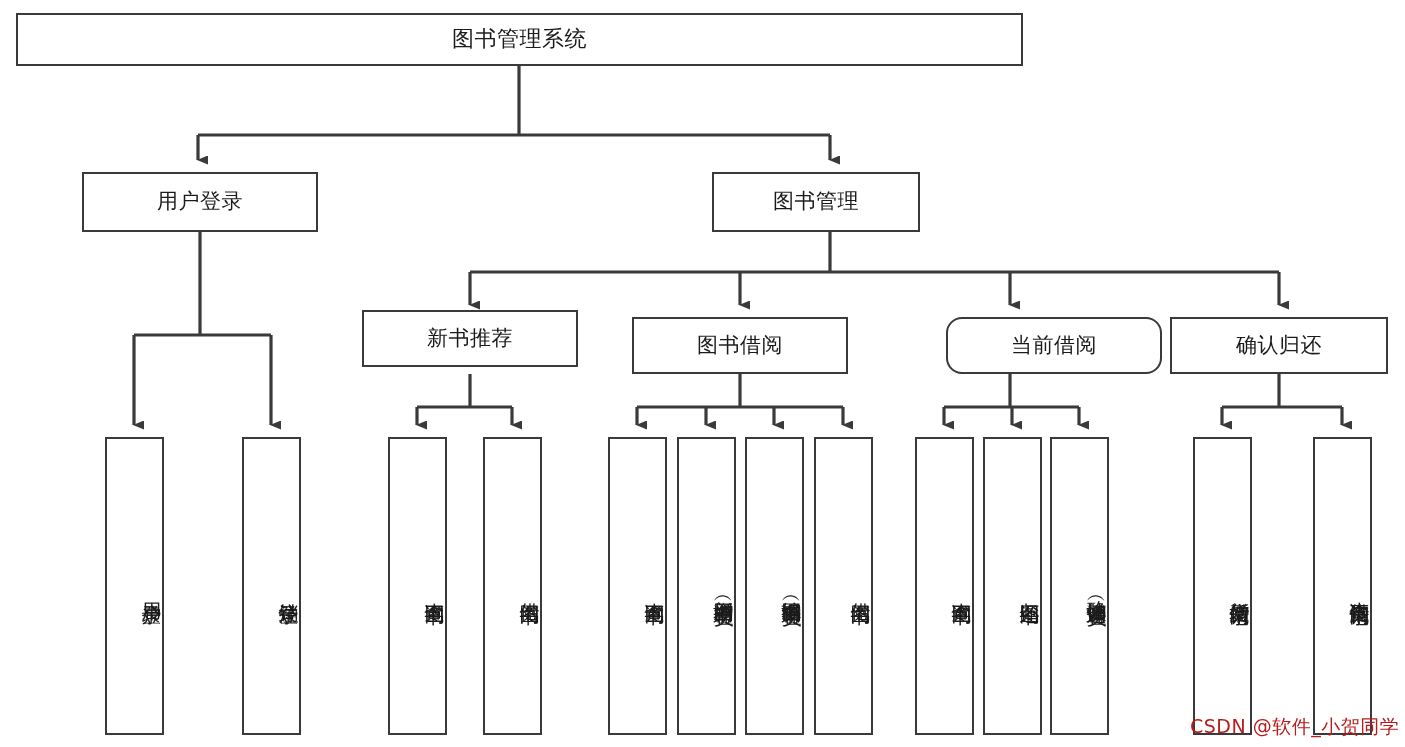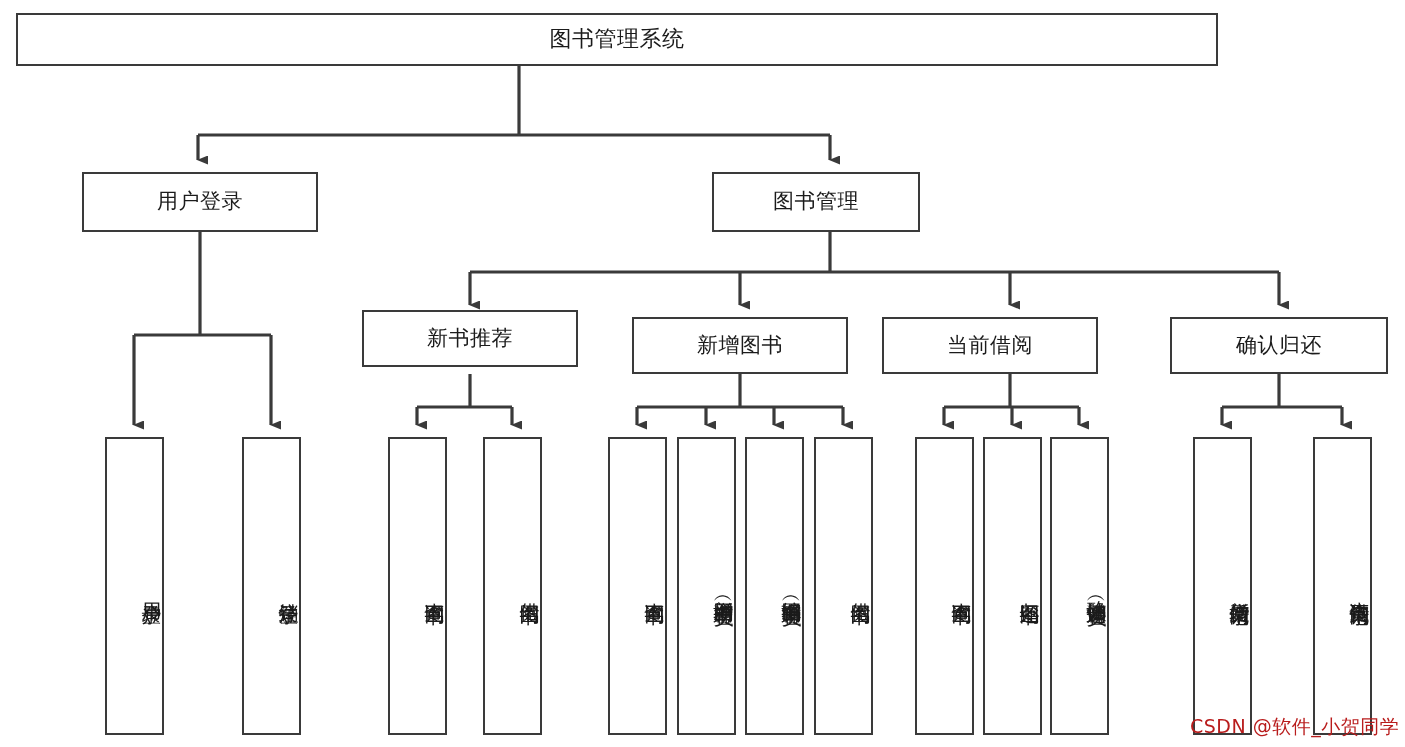--- a/index.html
+++ b/index.html
@@ -117,28 +117,28 @@
       <path d="M1012,407 L1012,425" marker-end="url(#arrow)"></path>
       <path d="M1079,407 L1079,425" marker-end="url(#arrow)"></path>
 
       <path d="M1279,374 L1279,407"></path>
       <path d="M1222,407 L1342,407"></path>
       <path d="M1222,407 L1222,425" marker-end="url(#arrow)"></path>
       <path d="M1342,407 L1342,425" marker-end="url(#arrow)"></path>
     </g>
   </svg>
 
-  <div class="node h root" style="left:16px;top:13px;width:1202px;height:53px;">图书管理系统</div>
+  <div class="node h root" style="left:16px;top:13px;width:1007px;height:53px;">图书管理系统</div>
 
   <div class="node h" style="left:82px;top:172px;width:236px;height:60px;">用户登录</div>
   <div class="node h" style="left:712px;top:172px;width:208px;height:60px;">图书管理</div>
 
   <div class="node h" style="left:362px;top:310px;width:216px;height:57px;">新书推荐</div>
-  <div class="node h" style="left:632px;top:317px;width:216px;height:57px;">新增图书</div>
-  <div class="node h" style="left:882px;top:317px;width:216px;height:57px;">当前借阅</div>
+  <div class="node h" style="left:632px;top:317px;width:216px;height:57px;">图书借阅</div>
+  <div class="node h" style="left:946px;top:317px;width:216px;height:57px;border-radius:16px;">当前借阅</div>
   <div class="node h" style="left:1170px;top:317px;width:218px;height:57px;">确认归还</div>
 
   <div class="node v" style="left:105px;top:437px;width:59px;height:298px;">用户登录</div>
   <div class="node v" style="left:242px;top:437px;width:59px;height:298px;">注销登录</div>
   <div class="node v" style="left:388px;top:437px;width:59px;height:298px;">查询图书</div>
   <div class="node v" style="left:483px;top:437px;width:59px;height:298px;">借阅图书</div>
   <div class="node v" style="left:608px;top:437px;width:59px;height:298px;">查询图书</div>
   <div class="node v tall" style="left:677px;top:437px;width:59px;height:298px;">新增图书（管理员）</div>
   <div class="node v tall" style="left:745px;top:437px;width:59px;height:298px;">编辑图书（管理员）</div>
   <div class="node v" style="left:814px;top:437px;width:59px;height:298px;">借阅图书</div>

